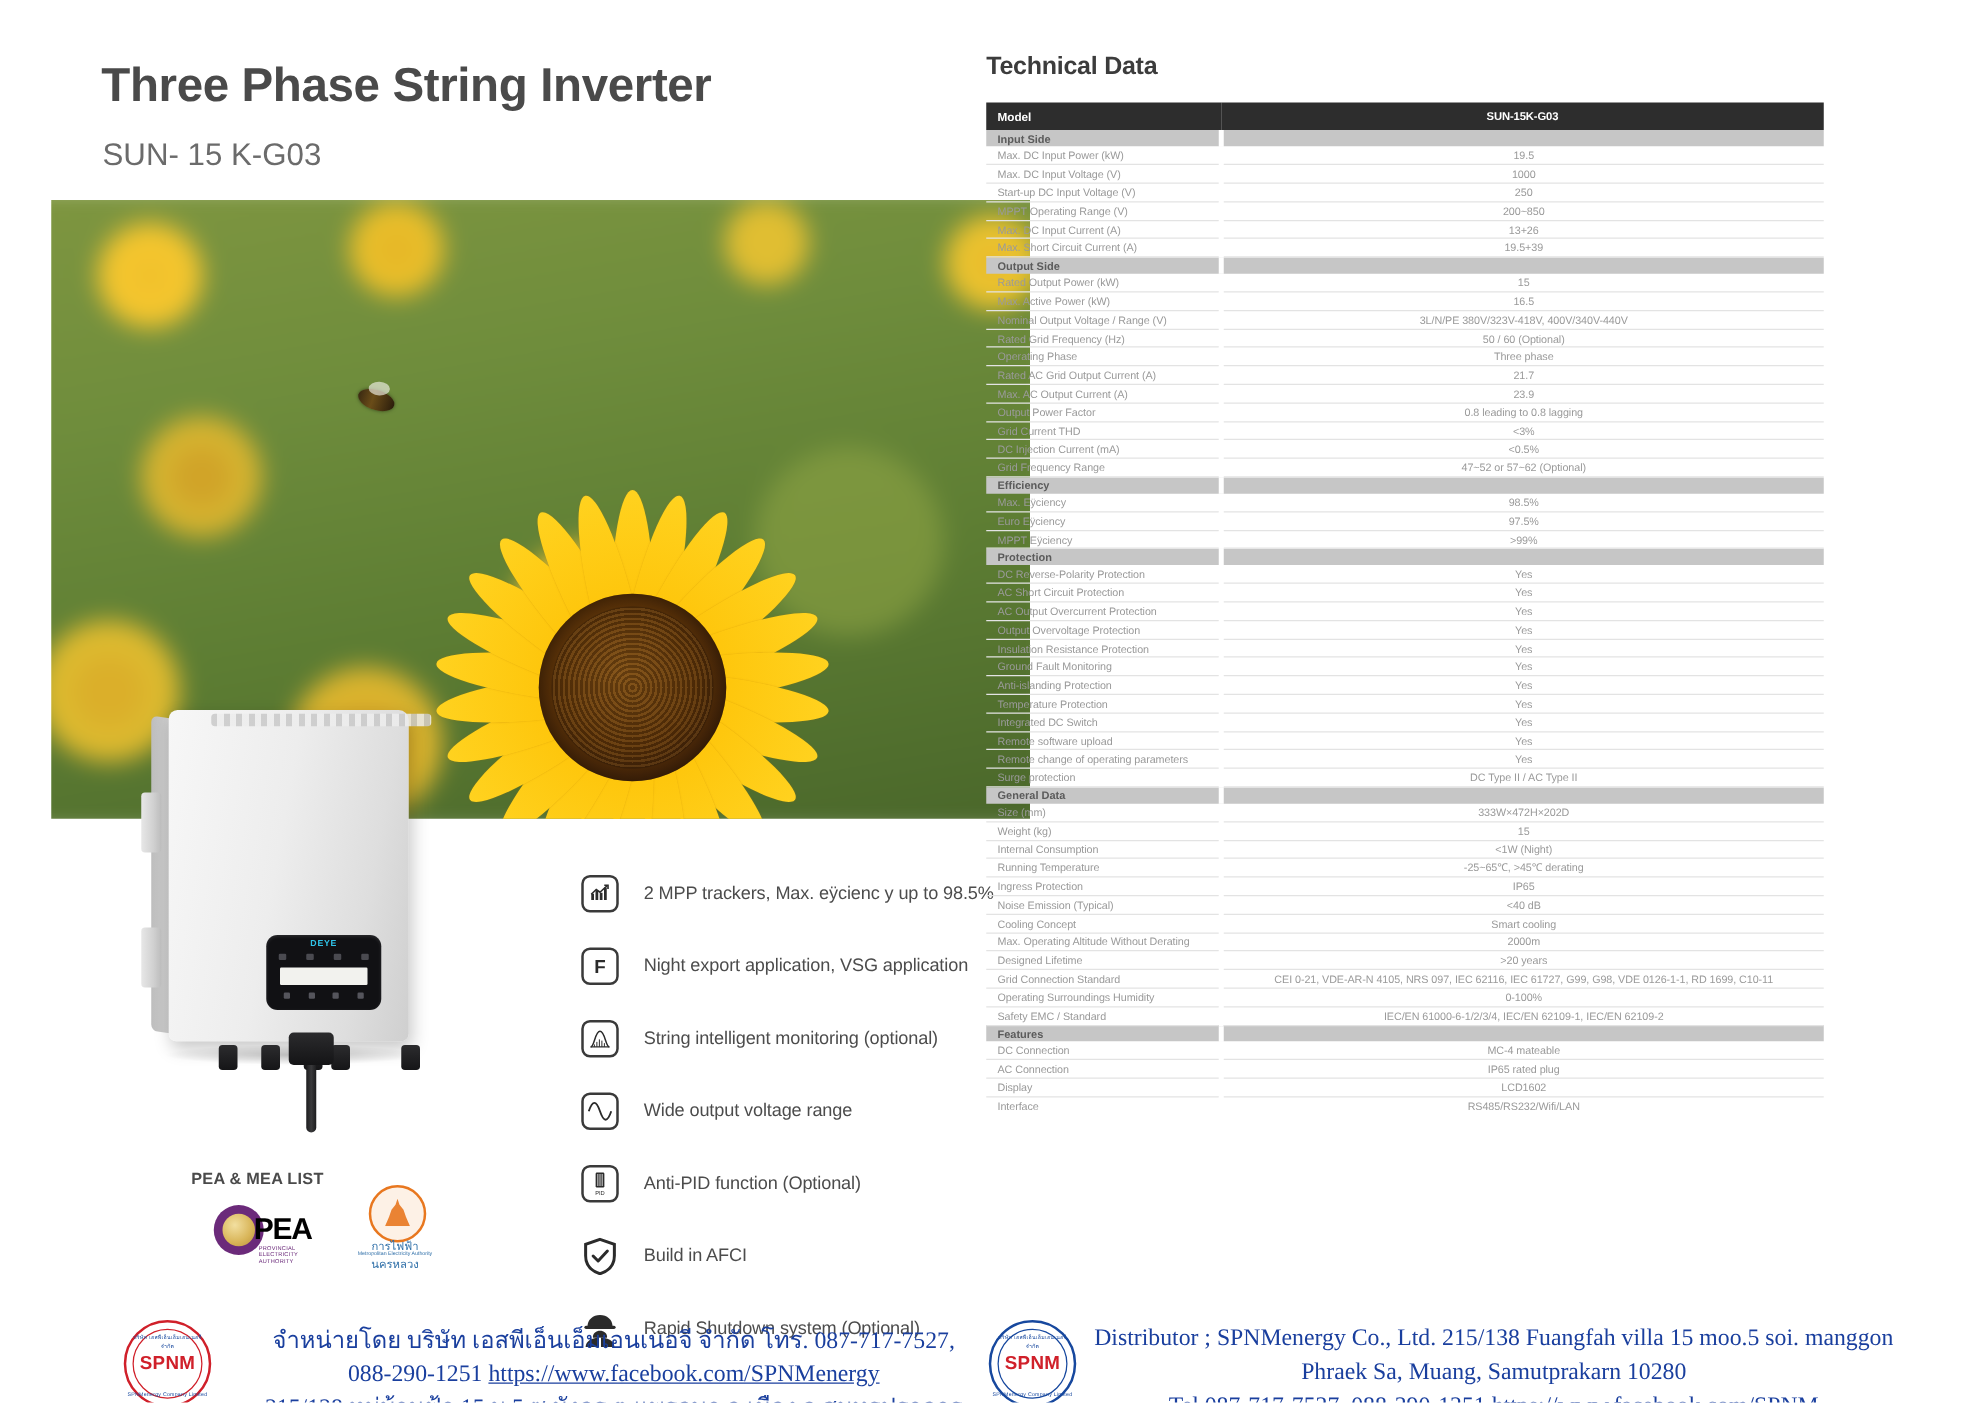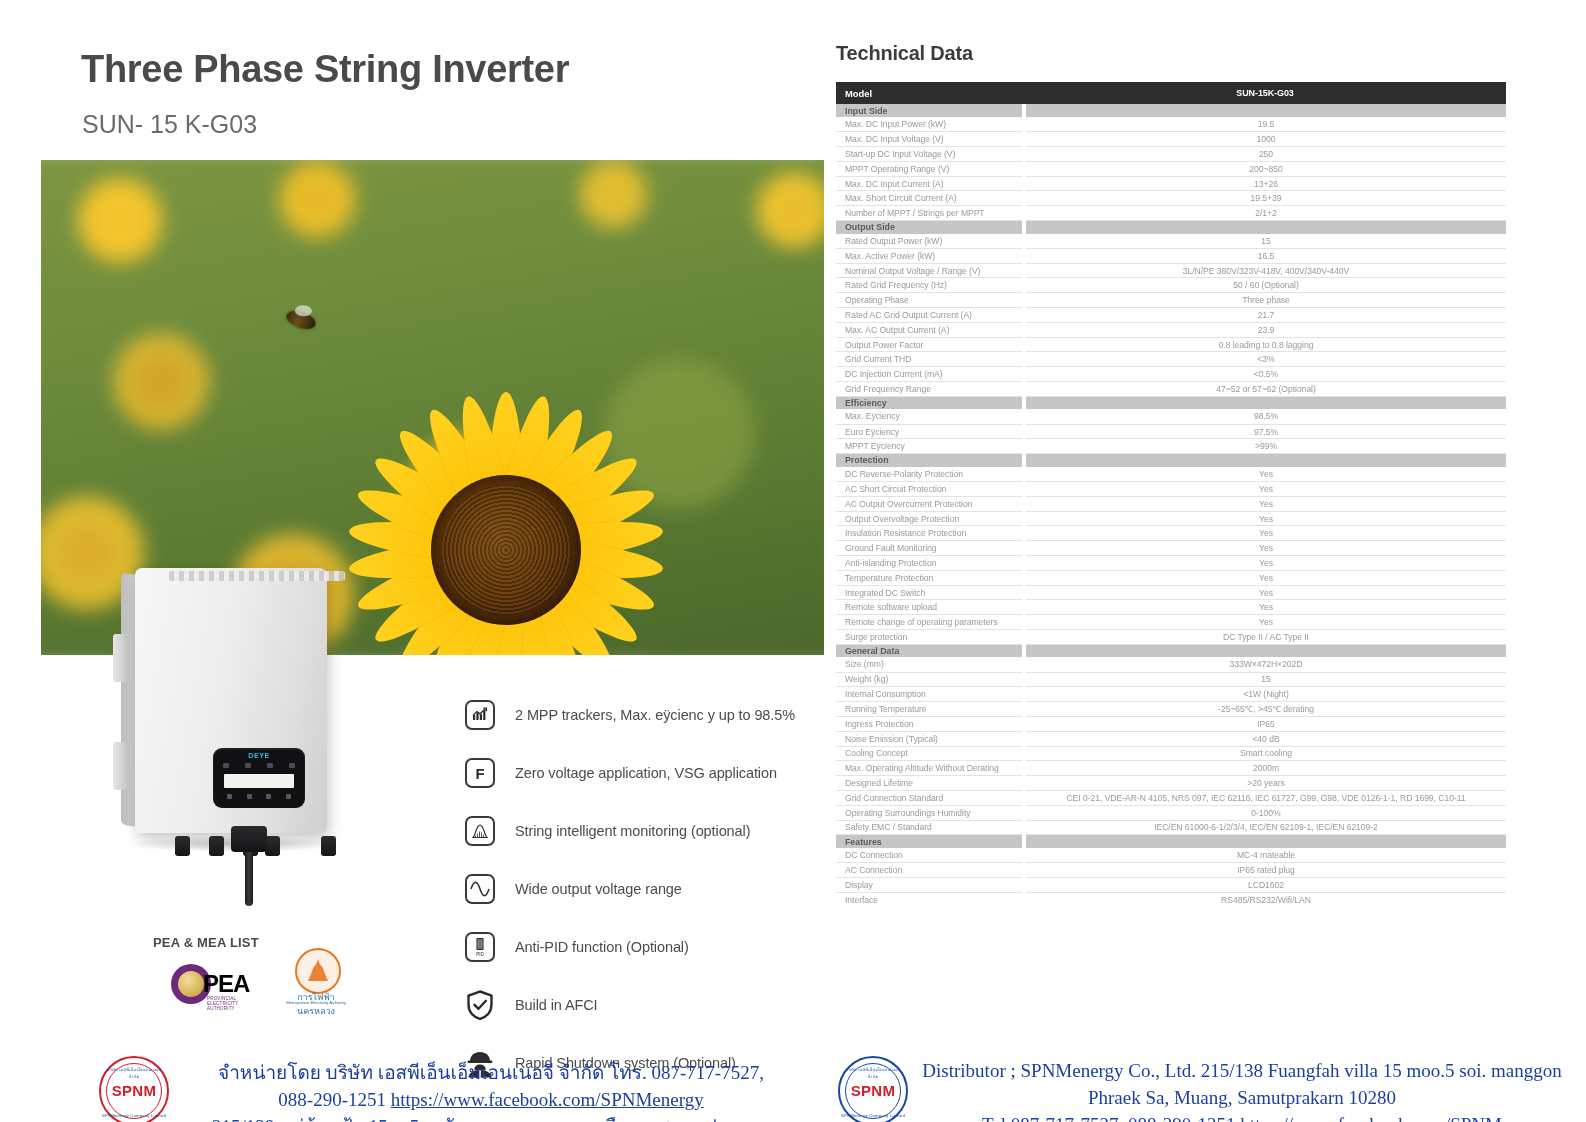--- a/index.html
+++ b/index.html
@@ -231,21 +231,21 @@
     position:absolute;left:0;right:0;bottom:6px;text-align:center;
     font-size:4.2px;color:#17489e;letter-spacing:.2px;
   }
   .foot-l-txt{
     position:absolute;left:130px;top:14px;width:640px;text-align:center;
     font-family:"Liberation Serif", serif;font-size:19px;color:#1a3f9e;line-height:1.42;
   }
   .foot-l-txt a{color:#1a3f9e;text-decoration:underline;}
 
   
-  .right{position:absolute;left:820px;top:0;width:766px;height:1122px;}
+  .right{position:absolute;left:773px;top:0;width:766px;height:1122px;}
   .td-title{
     position:absolute;left:16px;top:42px;
     font-size:20px;font-weight:bold;color:#3c3c3c;letter-spacing:-.2px;
   }
   table.spec{
     position:absolute;left:16px;top:82px;width:670px;
     border-collapse:collapse;table-layout:fixed;
   }
   table.spec td{padding:0;vertical-align:middle;}
   .col-l{width:188px;}
@@ -377,21 +377,21 @@
           </div>
           <div class="feat-txt">2 MPP trackers, Max. eÿcienc y up to 98.5%</div>
         </div>
         <div class="feat">
           <div class="feat-ico">
             <span class="feat-box"></span>
             <svg width="18" height="18" viewBox="0 0 18 18">
               <text x="9" y="14.5" font-family="Liberation Sans, sans-serif" font-size="15" font-weight="bold" fill="#2b2b2b" text-anchor="middle">F</text>
             </svg>
           </div>
-          <div class="feat-txt">Zero voltage application, VSG application</div>
+          <div class="feat-txt">Night export application, VSG application</div>
         </div>
         <div class="feat">
           <div class="feat-ico">
             <span class="feat-box"></span>
             <svg width="19" height="19" viewBox="0 0 19 19">
               <path d="M2 16 C5 16 5.5 3.5 9.5 3.5 C13.5 3.5 14 16 17 16" stroke="#2b2b2b" stroke-width="1.2" fill="none"></path>
               <path d="M2 16h15" stroke="#2b2b2b" stroke-width="1.1"></path>
               <path d="M5 16v-2M7 16v-4M9 16v-6M11 16v-5M13 16v-3" stroke="#2b2b2b" stroke-width=".8"></path>
             </svg>
           </div>
@@ -501,24 +501,20 @@
             <td class="col-l">MPPT  Operating Range (V)</td>
             <td class="col-r">200~850</td>
           </tr>
           <tr class="row">
             <td class="col-l">Max. DC Input Current (A)</td>
             <td class="col-r">13+26</td>
           </tr>
           <tr class="row">
             <td class="col-l">Max. Short Circuit Current (A)</td>
             <td class="col-r">19.5+39</td>
-          </tr>
-          <tr class="row">
-            <td class="col-l">Number of MPPT / Strings per MPPT</td>
-            <td class="col-r">2/1+2</td>
           </tr>
           <tr class="sect">
             <td class="col-l">Output Side</td>
             <td class="col-r"></td>
           </tr>
           <tr class="row">
             <td class="col-l">Rated Output Power (kW)</td>
             <td class="col-r">15</td>
           </tr>
           <tr class="row">

